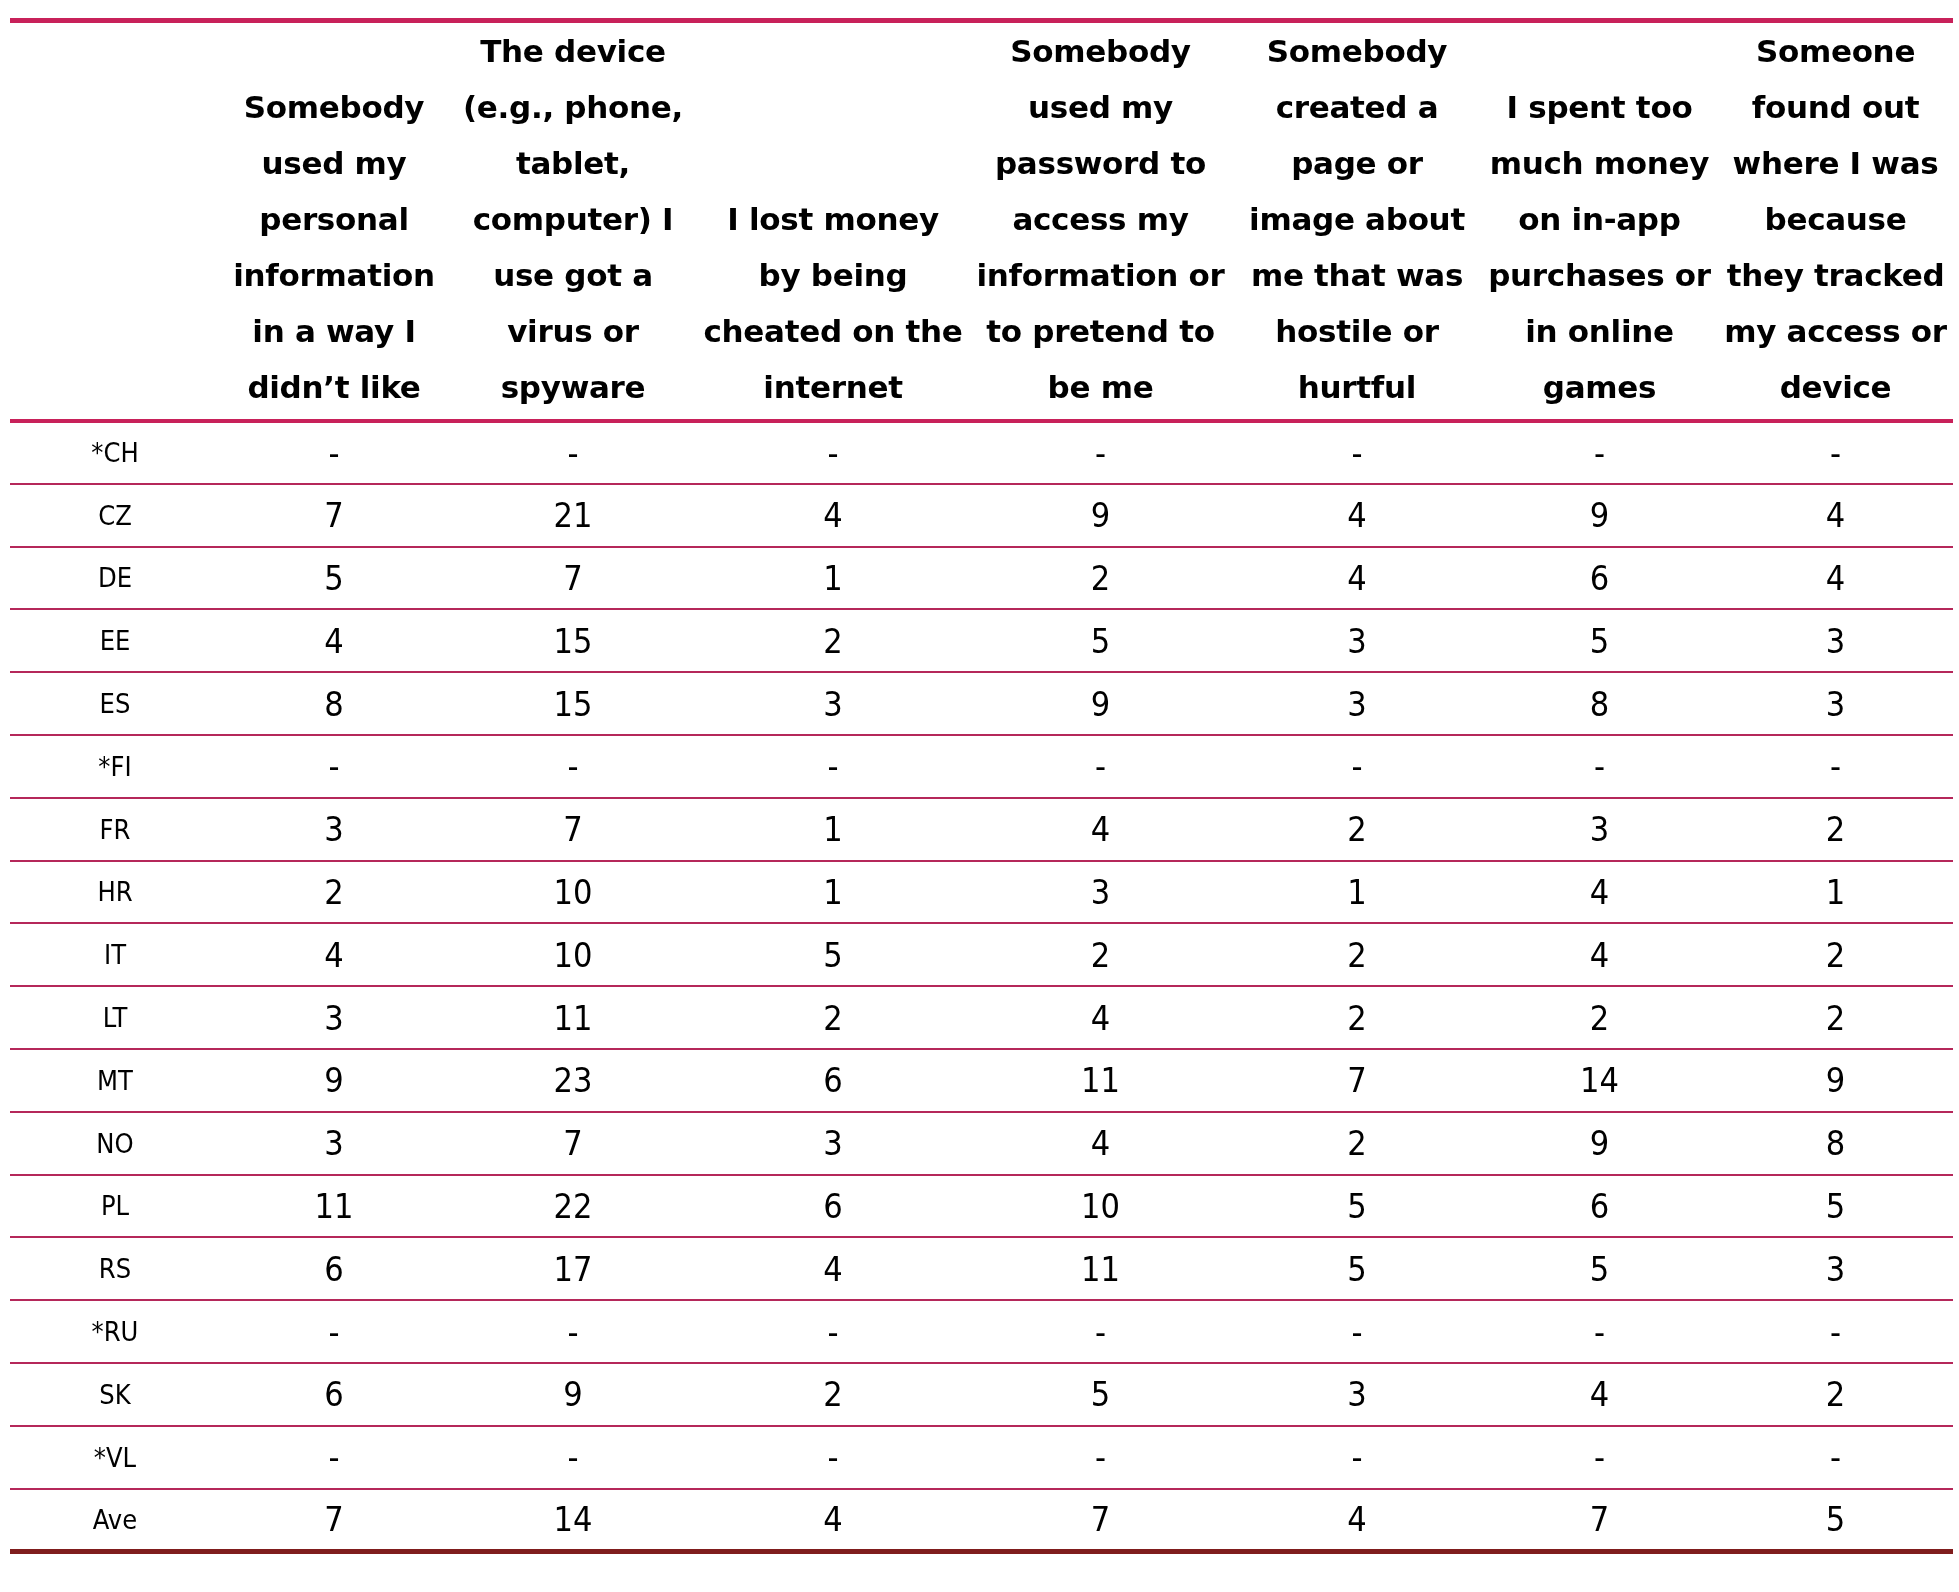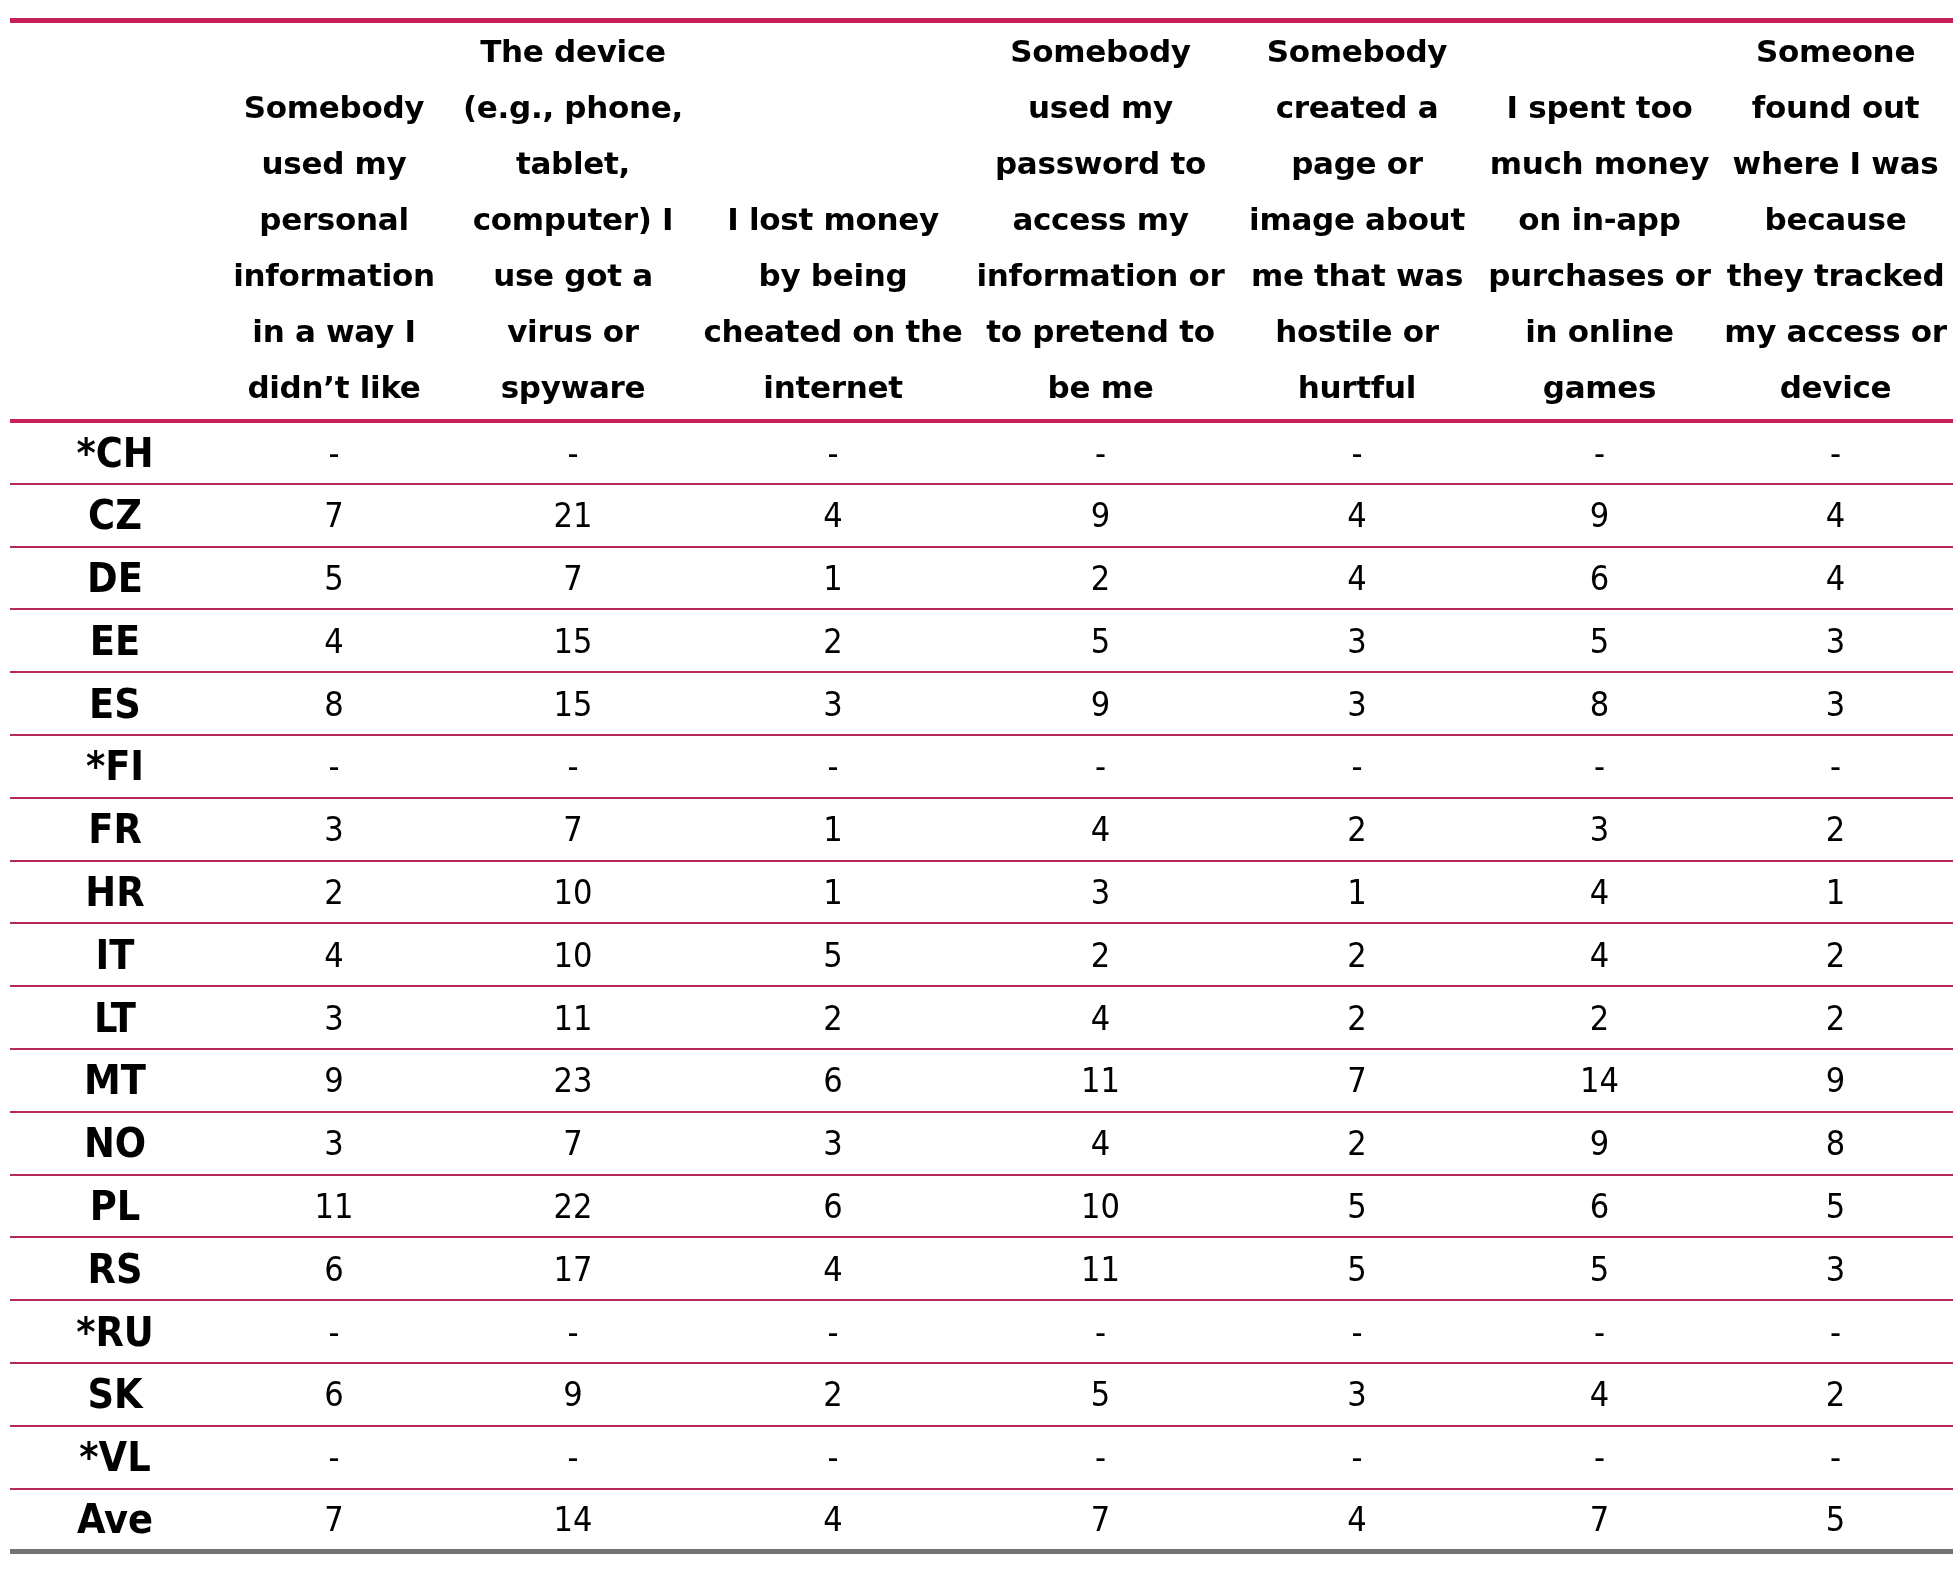--- a/index.html
+++ b/index.html
@@ -8,24 +8,24 @@
   .table-wrap { position: absolute; left: 10px; top: 18px; width: 1943px; }
   table { border-collapse: collapse; width: 1943px; table-layout: fixed; }
   col.c0 { width: 210px; } col.c1 { width: 228px; } col.c2 { width: 250px; }
   col.c3 { width: 270px; } col.c4 { width: 265px; } col.c5 { width: 248px; }
   col.c6 { width: 237px; } col.c7 { width: 235px; }
   thead tr { border-top: 5px solid #c8215a; border-bottom: 4px solid #c8215a; }
   thead th { height: 300px; vertical-align: bottom; text-align: center;
              font-weight: bold; font-size: 31px; line-height: 56px;
              padding: 0 4px 4px 4px; letter-spacing: -0.3px; }
   tbody tr { height: 62.8px; border-bottom: 2px solid #b5285a; }
-  tbody tr.last { border-bottom: 5px solid #737373; margin-top: 33px; }
+  tbody tr.last { border-bottom: 5px solid #7f1d1d; margin-top: 33px; }
   tbody td { text-align: center; vertical-align: middle; font-size: 34px; padding: 0;
              font-family: "DejaVu Sans Condensed", "DejaVu Sans", sans-serif; }
-  tbody td.country { font-weight: bold; font-size: 41px; }
+  tbody td.country { font-weight: normal; font-size: 27px; }
 </style>
 </head>
 <body>
 
 <div class="table-wrap">
   <table>
     <colgroup>
       <col class="c0">
         <col class="c1">
         <col class="c2">

